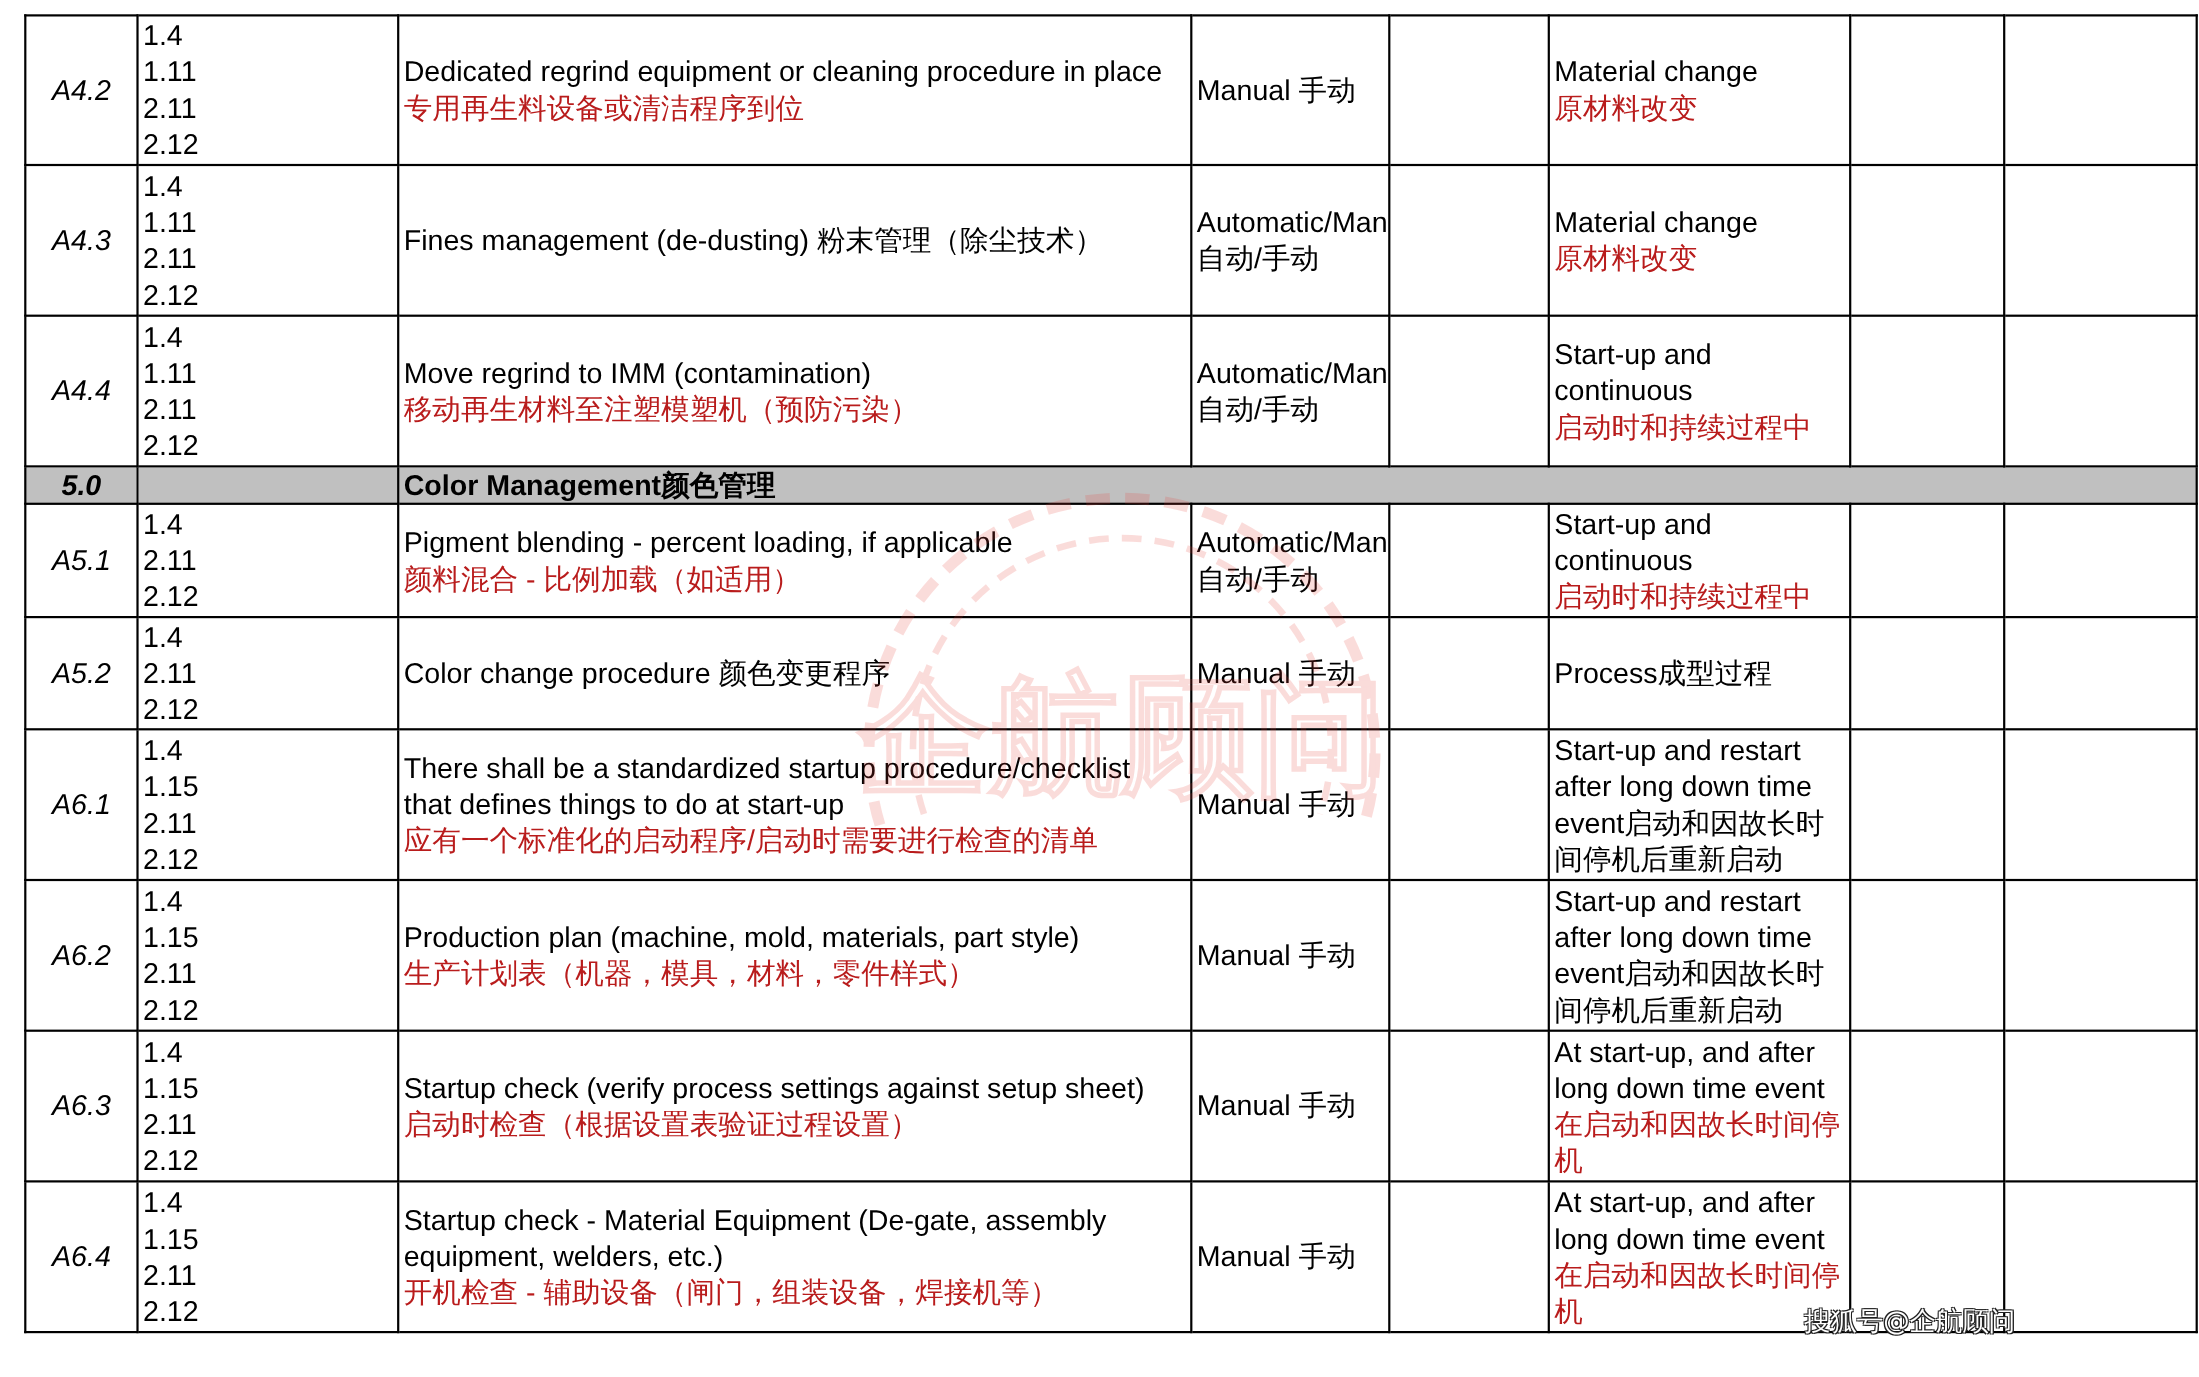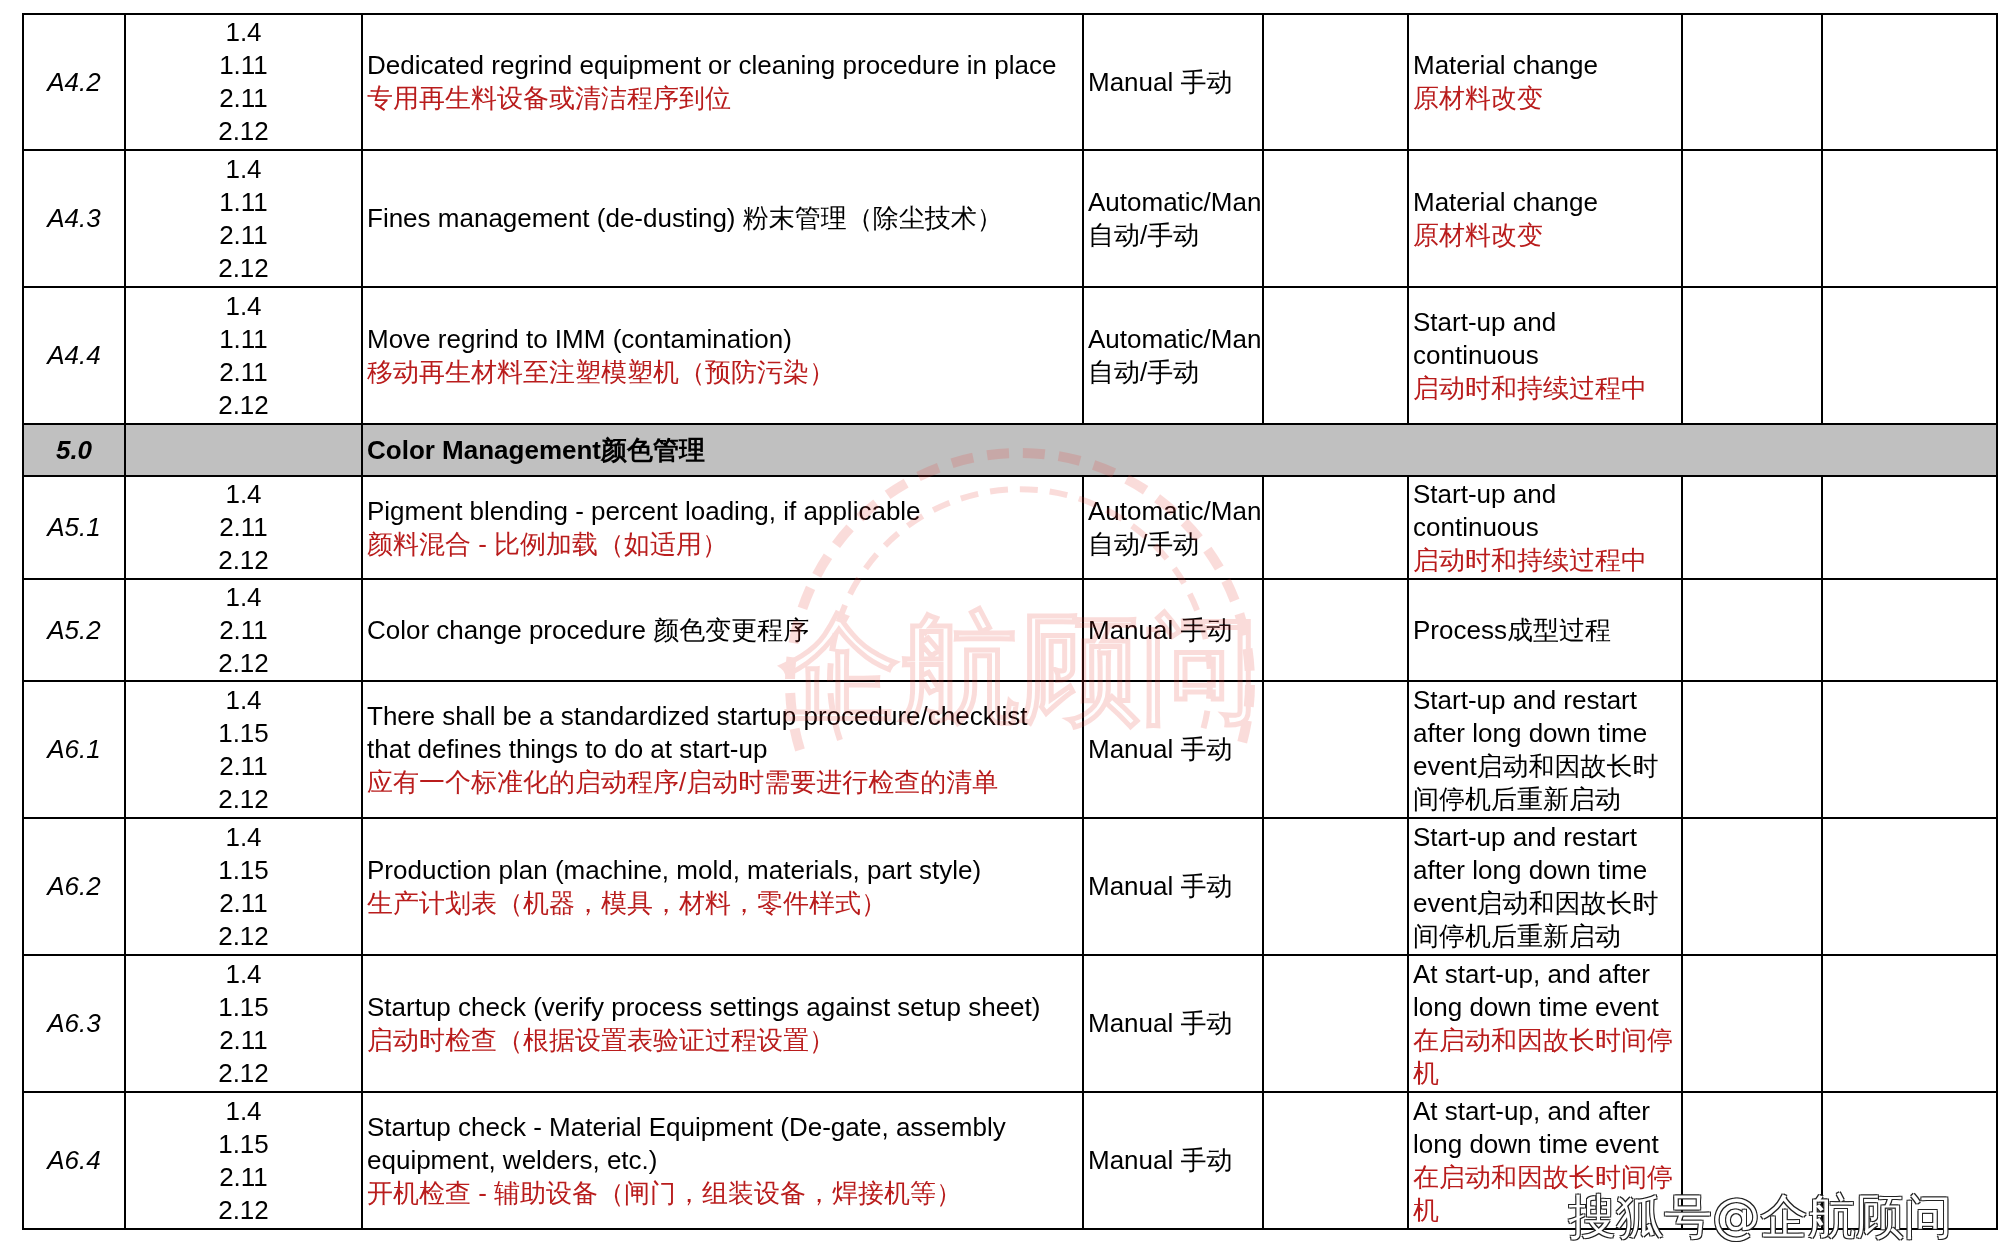--- a/index.html
+++ b/index.html
@@ -3,29 +3,29 @@
 <meta charset="utf-8">
 <style>
   html, body { margin: 0; padding: 0; background: #ffffff; }
   body { width: 1999px; height: 1252px; position: relative; overflow: hidden;
          font-family: "Liberation Sans", "DejaVu Sans", sans-serif; color: #000; }
   table.sheet { position: absolute; left: 22px; top: 13px; border-collapse: collapse;
                 table-layout: fixed; width: 1974px; }
   table.sheet td { border: 2.5px solid #000; padding: 0 4px; vertical-align: middle;
                    font-size: 26px; line-height: 33px; overflow: hidden; }
   td.id { text-align: center; font-style: italic; }
-  td.refs { text-align: center; }
+  td.refs { text-align: left; }
   td.desc, td.method, td.freq { text-align: left; }
   tr.section td { background: #c0c0c0; font-weight: bold; height: 31px; line-height: 30px; }
   tr.section td.id { text-align: center; }
   .zh { color: #b91c1c; }
   .line { display: block; }
   .watermark { position: absolute; left: 740px; top: 420px; width: 560px; height: 440px;
                pointer-events: none; opacity: 0.18; }
-  .wm-text { position: absolute; left: 1568px; top: 1185px; font-size: 48px; color: #fff;
+  .wm-text { position: absolute; left: 1640px; top: 1185px; font-size: 24px; color: #fff;
              font-family: "DejaVu Sans", sans-serif;
              text-shadow: -1px -1px 0 #222, 1px -1px 0 #222, -1px 1px 0 #222, 1px 1px 0 #222; }
 </style>
 </head>
 <body>
 
 <table class="sheet">
   <colgroup>
     <col style="width:102px">
       <col style="width:237px">
@@ -106,21 +106,21 @@
           <span class="line">自动/手动</span>
         </td>
         <td class="blank"></td>
         <td class="freq">
           <span class="line">Start-up and continuous</span>
           <span class="line zh">启动时和持续过程中</span>
         </td>
         <td class="blank"></td>
         <td class="blank"></td>
       </tr>
-      <tr class="section" style="height: 52px;">
+      <tr class="section" style="height: 34px;">
         <td class="id">
           <span class="line">5.0</span>
         </td>
         <td class="refs"></td>
         <td class="desc" colspan="6">
           <span class="line">Color Management颜色管理</span>
         </td>
       </tr>
       <tr style="height: 103px;">
         <td class="id">

